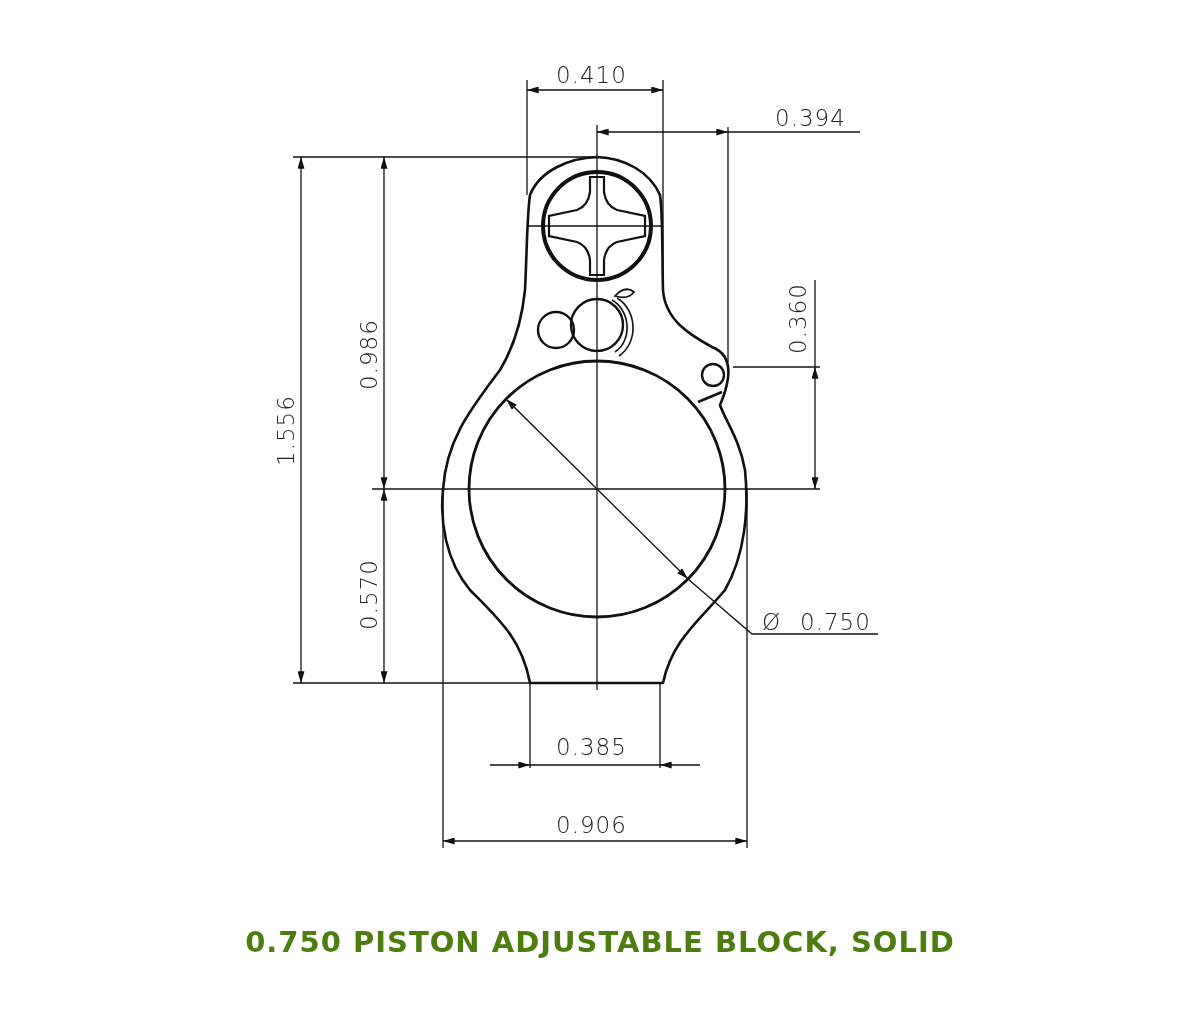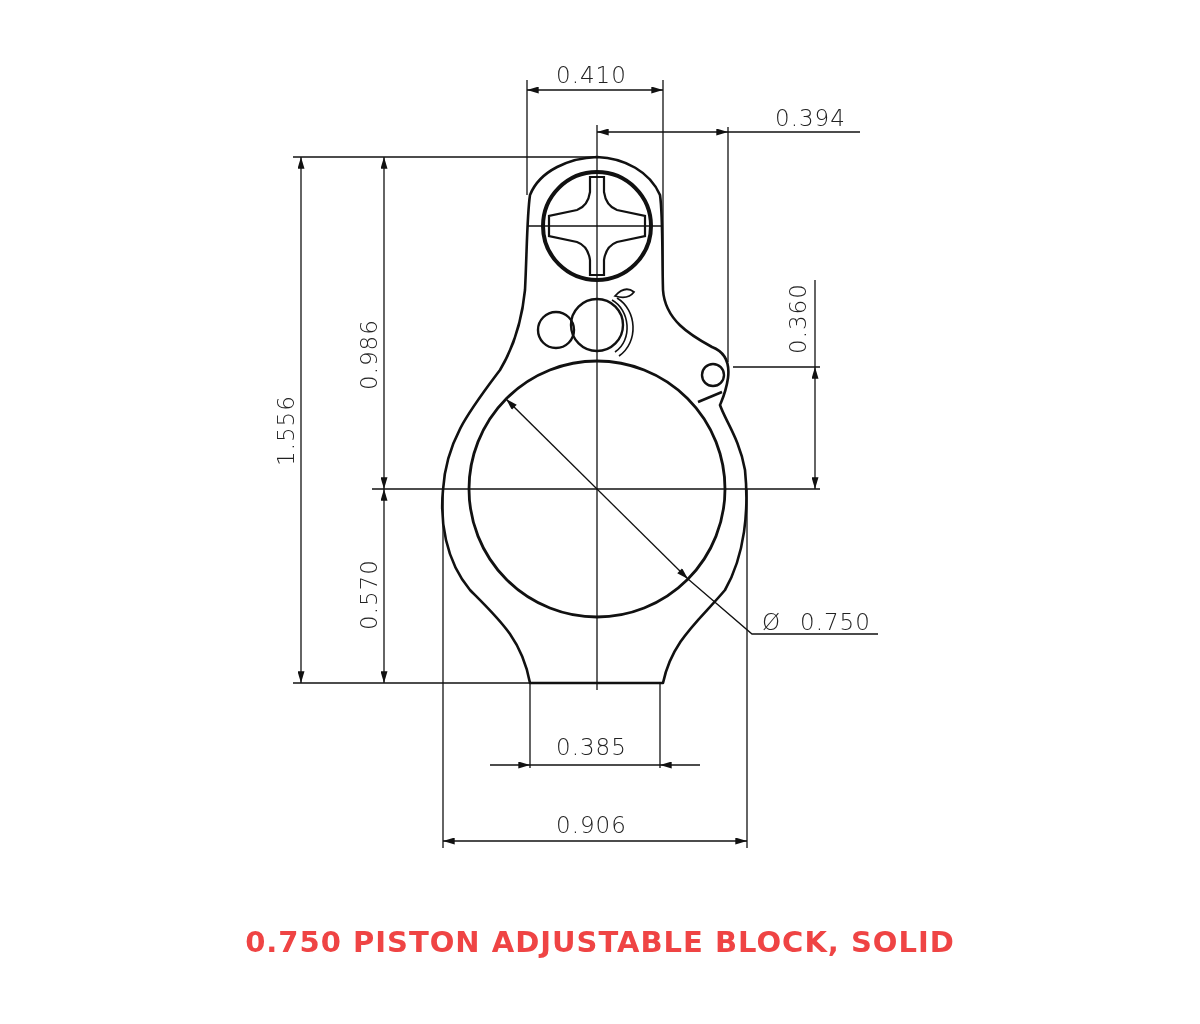--- a/index.html
+++ b/index.html
@@ -2,21 +2,21 @@
 <html><head>
 <meta charset="utf-8">
 <style>
   html, body { margin: 0; padding: 0; background: #ffffff; }
   body { width: 1200px; height: 1024px; position: relative; overflow: hidden; }
   #drawing { position: absolute; left: 0; top: 0; }
   .dim-text { font-family: "DejaVu Sans", sans-serif; font-size: 23px; fill: #222; letter-spacing: 1px; font-weight: 300; }
   .title {
     position: absolute; left: 0; width: 1200px; top: 925px; text-align: center;
     font-family: "DejaVu Sans", sans-serif; font-weight: bold; font-size: 29px;
-    color: #ef4444; letter-spacing: 1px;
+    color: #4d7c0f; letter-spacing: 1px;
   }
 </style>
 </head>
 <body>
 
 <svg id="drawing" width="1200" height="1024" viewBox="0 0 1200 1024" xmlns="http://www.w3.org/2000/svg">
   <defs>
     <marker id="arr" viewBox="0 0 10 6" refX="10" refY="3" markerWidth="14" markerHeight="7" orient="auto-start-reverse" markerUnits="userSpaceOnUse">
       <path d="M0,0 L10,3 L0,6 z" fill="#111"></path>
     </marker>

